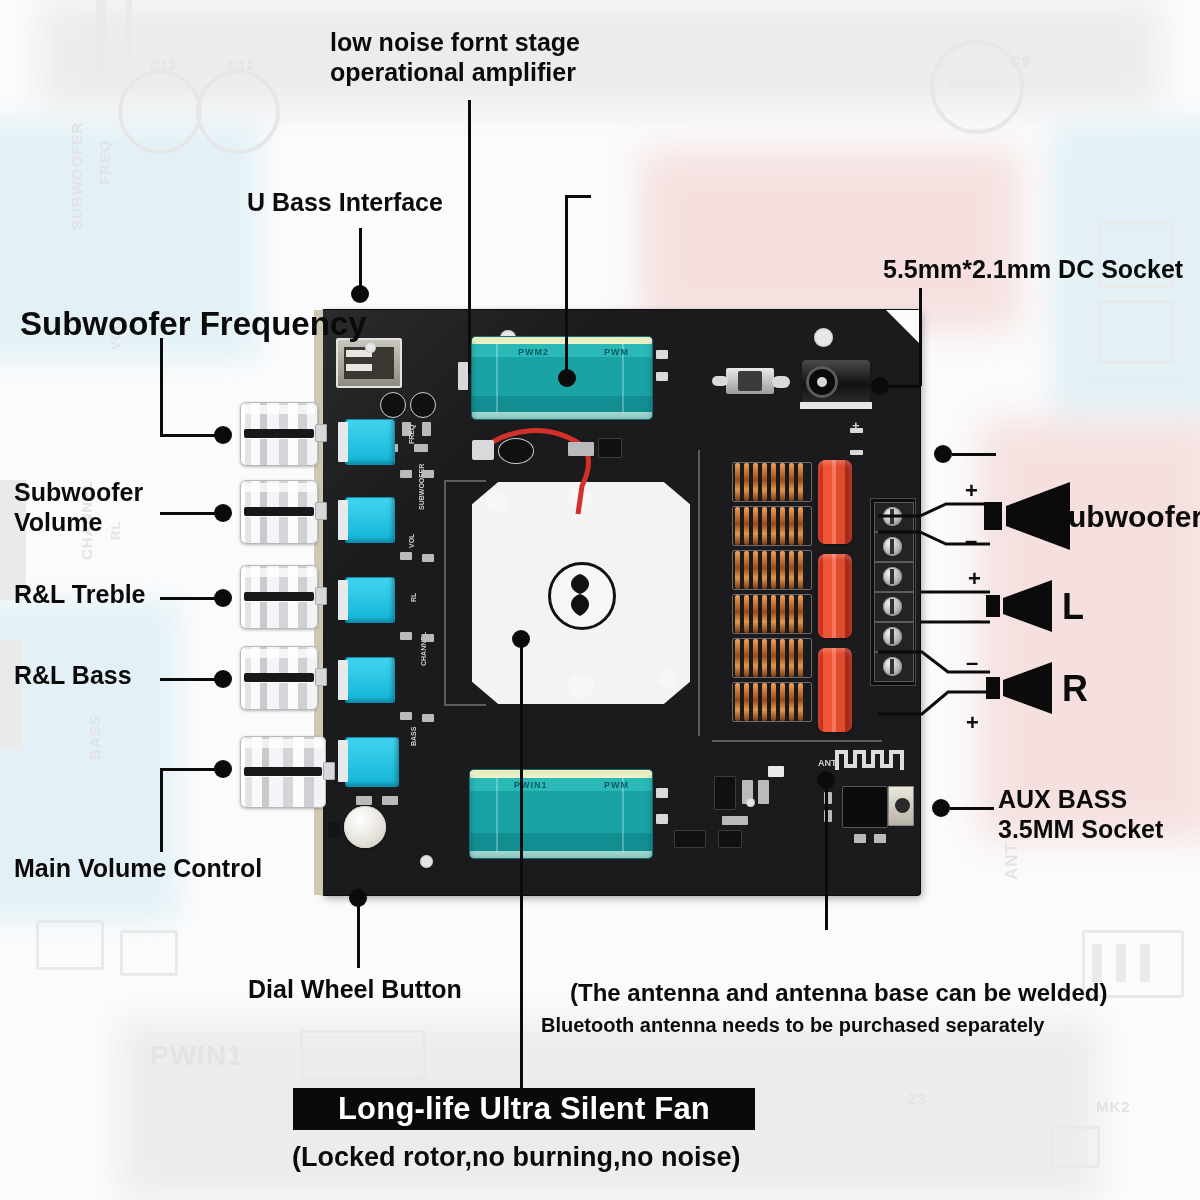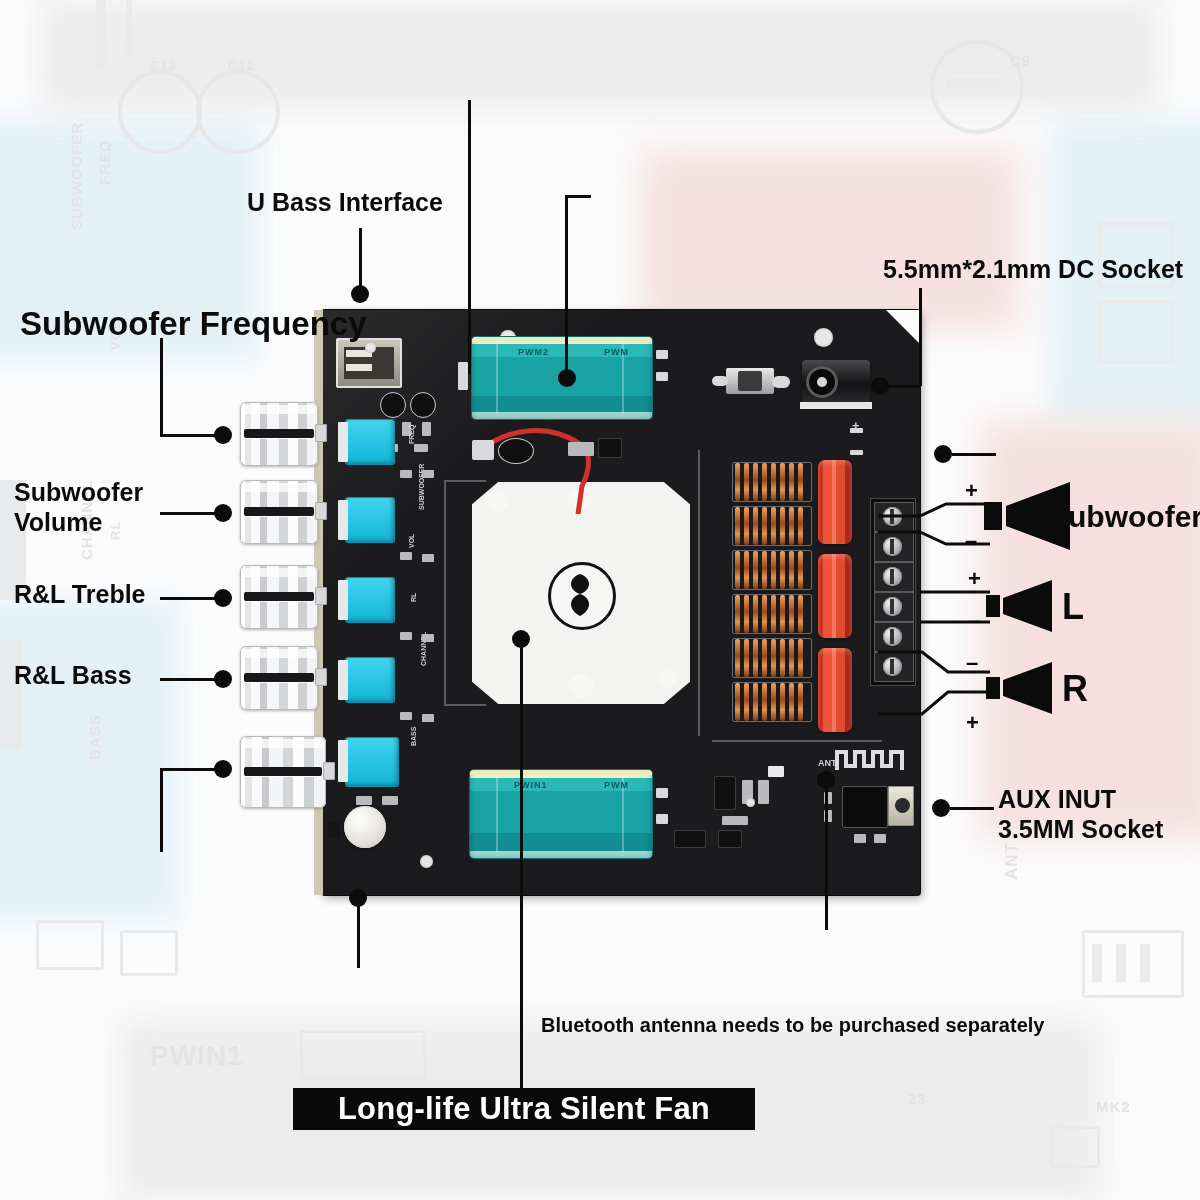--- a/index.html
+++ b/index.html
@@ -402,20 +402,22 @@
     <div class="chip" style="left:396px;top:520px;width:22px;height:16px;"></div>
     <div class="mount-hole" style="left:424px;top:488px;width:9px;height:9px;"></div>
 
     <div class="silk" style="left:122px;top:170px;width:2px;height:226px;"></div>
     <div class="silk" style="left:122px;top:170px;width:42px;height:2px;"></div>
     <div class="silk" style="left:122px;top:394px;width:42px;height:2px;"></div>
     <div class="silk" style="left:376px;top:140px;width:2px;height:286px;"></div>
     <div class="silk" style="left:390px;top:430px;width:170px;height:2px;"></div>
   </div>
 
+  <div class="lbl" style="left:330px;top:28px;font-size:25px;">low noise fornt stage
+operational amplifier</div>
   <div class="ln ln-v" style="left:468px;top:100px;height:274px;"></div>
 
   <div class="lbl" style="left:247px;top:188px;font-size:25px;">U Bass Interface</div>
   <div class="ln ln-v" style="left:359px;top:228px;height:62px;"></div>
   <div class="dot" style="left:351px;top:285px;"></div>
 
   <div class="ln ln-v" style="left:565px;top:195px;height:182px;"></div>
   <div class="ln ln-h" style="left:565px;top:195px;width:26px;"></div>
   <div class="dot" style="left:558px;top:369px;"></div>
 
@@ -438,39 +440,43 @@
   <div class="dot" style="left:214px;top:504px;"></div>
 
   <div class="lbl" style="left:14px;top:580px;font-size:25px;">R&amp;L Treble</div>
   <div class="ln ln-h" style="left:160px;top:597px;width:62px;"></div>
   <div class="dot" style="left:214px;top:589px;"></div>
 
   <div class="lbl" style="left:14px;top:661px;font-size:25px;">R&amp;L Bass</div>
   <div class="ln ln-h" style="left:160px;top:678px;width:62px;"></div>
   <div class="dot" style="left:214px;top:670px;"></div>
 
+  <div class="lbl" style="left:14px;top:854px;font-size:25px;">Main Volume Control</div>
   <div class="ln ln-v" style="left:160px;top:768px;height:84px;"></div>
   <div class="ln ln-h" style="left:160px;top:768px;width:62px;"></div>
   <div class="dot" style="left:214px;top:760px;"></div>
 
+  <div class="lbl" style="left:248px;top:975px;font-size:25px;">Dial Wheel Button</div>
   <div class="ln ln-v" style="left:357px;top:906px;height:62px;"></div>
   <div class="dot" style="left:349px;top:889px;"></div>
 
-  <div class="lbl" style="left:998px;top:785px;font-size:25px;">AUX INUT
+  <div class="lbl" style="left:998px;top:785px;font-size:25px;">AUX BASS
 3.5MM Socket</div>
   <div class="ln ln-h" style="left:950px;top:807px;width:44px;"></div>
   <div class="dot" style="left:932px;top:799px;"></div>
 
+  <div class="lbl" style="left:570px;top:979px;font-size:24px;">(The antenna and antenna base can be welded)</div>
   <div class="lbl" style="left:541px;top:1014px;font-size:20px;">Bluetooth antenna needs to be purchased separately</div>
   <div class="ln ln-v" style="left:825px;top:786px;height:144px;"></div>
   <div class="dot" style="left:817px;top:771px;"></div>
 
   <div class="ln ln-v" style="left:520px;top:645px;height:443px;"></div>
   <div class="dot" style="left:512px;top:630px;"></div>
   <div class="fan-banner" style="left:293px;top:1088px;width:462px;height:42px;font-size:31px;">Long-life Ultra Silent Fan</div>
+  <div class="lbl" style="left:292px;top:1142px;font-size:27px;">(Locked rotor,no burning,no noise)</div>
 
   <div class="spk" style="left:984px;top:480px;">
     <svg width="88" height="72" viewBox="0 0 88 72">
       <rect x="0" y="22" width="18" height="28" fill="#0b0b0c"></rect>
       <path d="M22 26 L22 46 L86 70 L86 2 Z" fill="#0b0b0c"></path>
     </svg>
   </div>
   <div class="spk-name" style="left:1048px;top:500px;font-size:30px;">Subwoofer</div>
   <div class="pm" style="left:965px;top:478px;font-size:22px;">+</div>
   <div class="pm" style="left:965px;top:528px;font-size:22px;">–</div>

